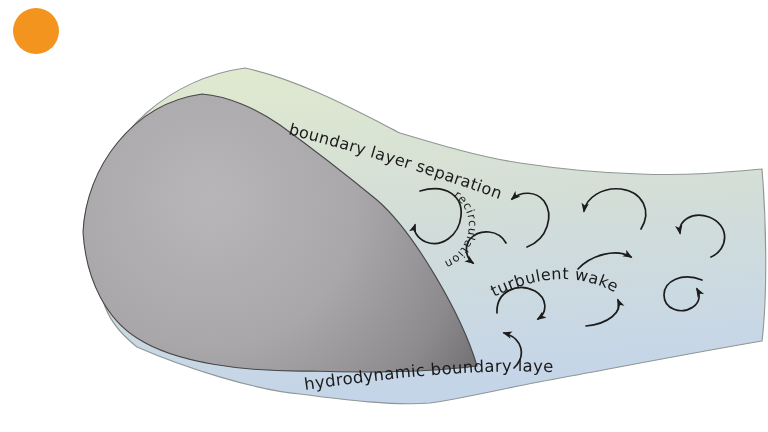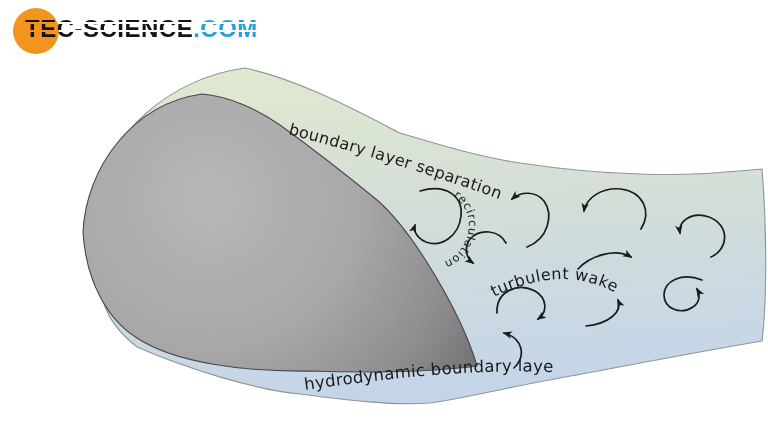--- a/index.html
+++ b/index.html
@@ -116,14 +116,13 @@
     <textPath href="#tpWake">turbulent wake</textPath>
   </text>
   <text class="lbl lbl-bottom">
     <textPath href="#tpHydro">hydrodynamic boundary layer</textPath>
   </text>
 </svg>
 </div>
 
 <div class="logo">
   <span class="logo-circle"></span>
-  <span class="logo-text"><span class="brand">TEC-SCIENCE</span><span class="brand-com">.COM</span></span>
 </div>
 
 </body></html>

